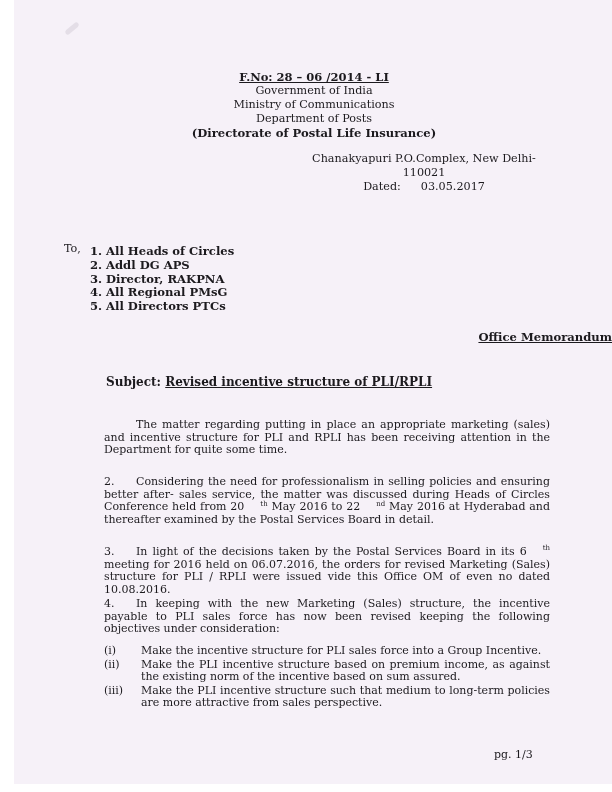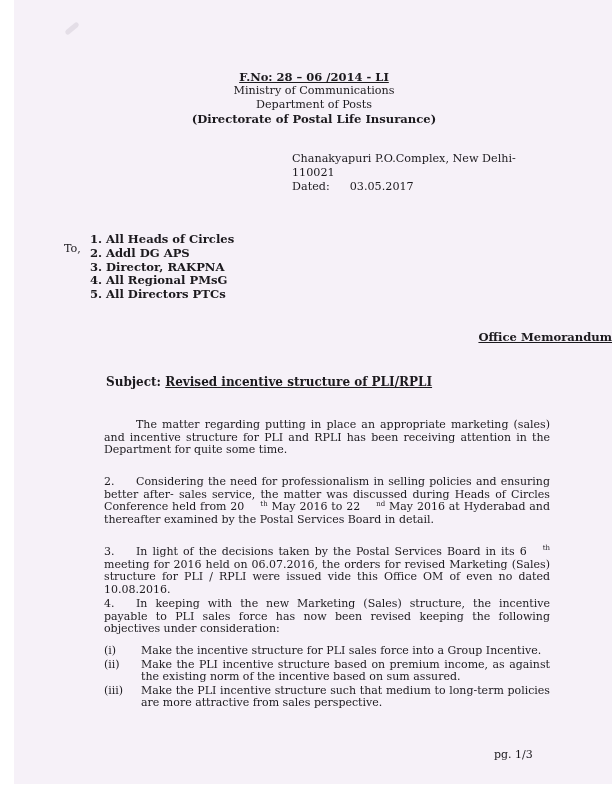--- a/index.html
+++ b/index.html
@@ -24,26 +24,26 @@
     .abs { position: absolute; }
     .center { text-align: center; }
     .header-block {
       left: 150px; top: 70px; width: 300px;
       line-height: 14px; font-size: 11.2px;
     }
     .header-block .fno { font-weight: bold; text-decoration: underline; font-size: 11.5px; }
     .header-block .directorate { font-weight: bold; font-size: 11.6px; }
     .address {
       left: 278px; top: 152px; width: 264px;
-      text-align: left; line-height: 14px; font-size: 11.2px;
+      text-align: center; line-height: 14px; font-size: 11.2px;
     }
     .address .dated-label { margin-right: 20px; }
     .to { left: 50px; top: 206px; font-size: 11.2px; margin-top: 36px; }
     .recipients {
-      left: 76px; top: 233px; margin: 0; padding: 0; list-style: none;
+      left: 76px; top: 245px; margin: 0; padding: 0; list-style: none;
       font-weight: bold; font-size: 11.6px; line-height: 13.8px;
     }
     .recipients li .num { display: inline-block; width: 16px; }
     .om-title {
       left: 0; width: 598px; top: 330px; text-align: right;
       font-weight: bold; text-decoration: underline; font-size: 11.6px;
     }
     .subject {
       left: 92px; top: 375px; font-weight: bold; font-size: 12px;
     }
@@ -69,20 +69,21 @@
     }
   </style>
 </head>
 <body>
 
 <div class="page">
   <div class="abs smudge"></div>
 
   <div class="abs header-block center">
     <div class="fno">F.No: 28 – 06 /2014 - LI</div>
+    <div>Government of India</div>
     <div>Ministry of Communications</div>
     <div>Department of Posts</div>
     <div class="directorate">(Directorate of Postal Life Insurance)</div>
   </div>
 
   <div class="abs address">
     <div>Chanakyapuri P.O.Complex, New Delhi-110021</div>
     <div>
       <span class="dated-label">Dated:</span><span>03.05.2017</span>
     </div>

